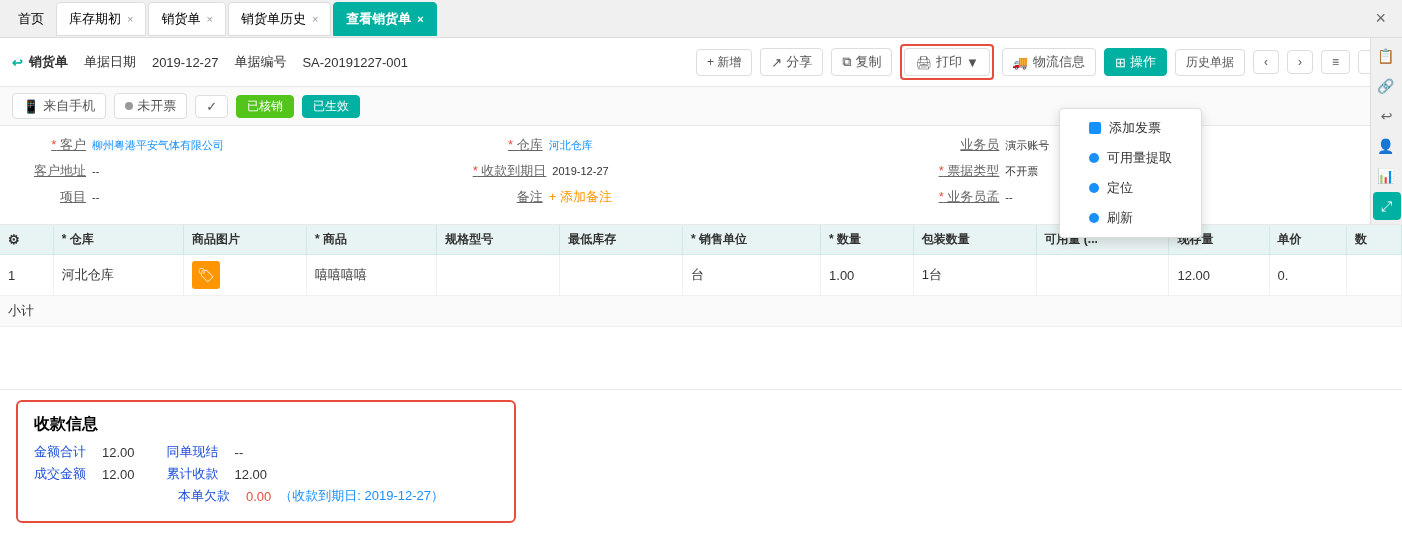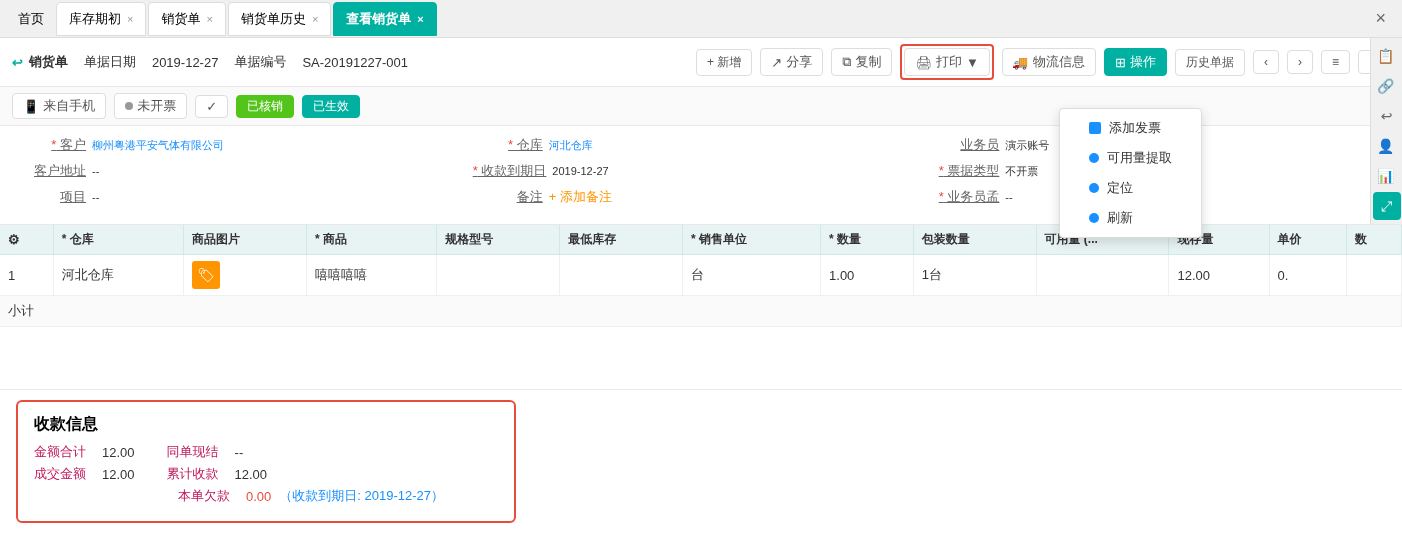--- a/index.html
+++ b/index.html
@@ -82,21 +82,21 @@
     .product-img { width: 28px; height: 28px; background: #ff9500; border-radius: 3px; display: flex; align-items: center; justify-content: center; }
 
     
     .bottom-area { display: flex; padding: 10px 16px; background: #fff; border-top: 1px solid #e8e8e8; }
     .payment-box {
       border: 2px solid #e74c3c; border-radius: 6px; padding: 12px 16px; min-width: 500px;
     }
     .payment-title { font-weight: bold; font-size: 16px; margin-bottom: 8px; }
     .payment-row { display: flex; align-items: center; margin-bottom: 4px; gap: 32px; }
     .payment-field { display: flex; align-items: center; gap: 8px; }
-    .payment-label { color: #be185d; min-width: 60px; }
+    .payment-label { color: #1d4ed8; min-width: 60px; }
     .payment-val { color: #333; }
     .payment-val.red { color: #e74c3c; }
     .payment-val.blue { color: #1890ff; }
 
     
     .right-sidebar {
       position: absolute; right: 0; top: 38px; width: 32px;
       display: flex; flex-direction: column; align-items: center; gap: 2px;
       background: #f0f0f0; border-left: 1px solid #ddd; padding: 4px 0;
     }

